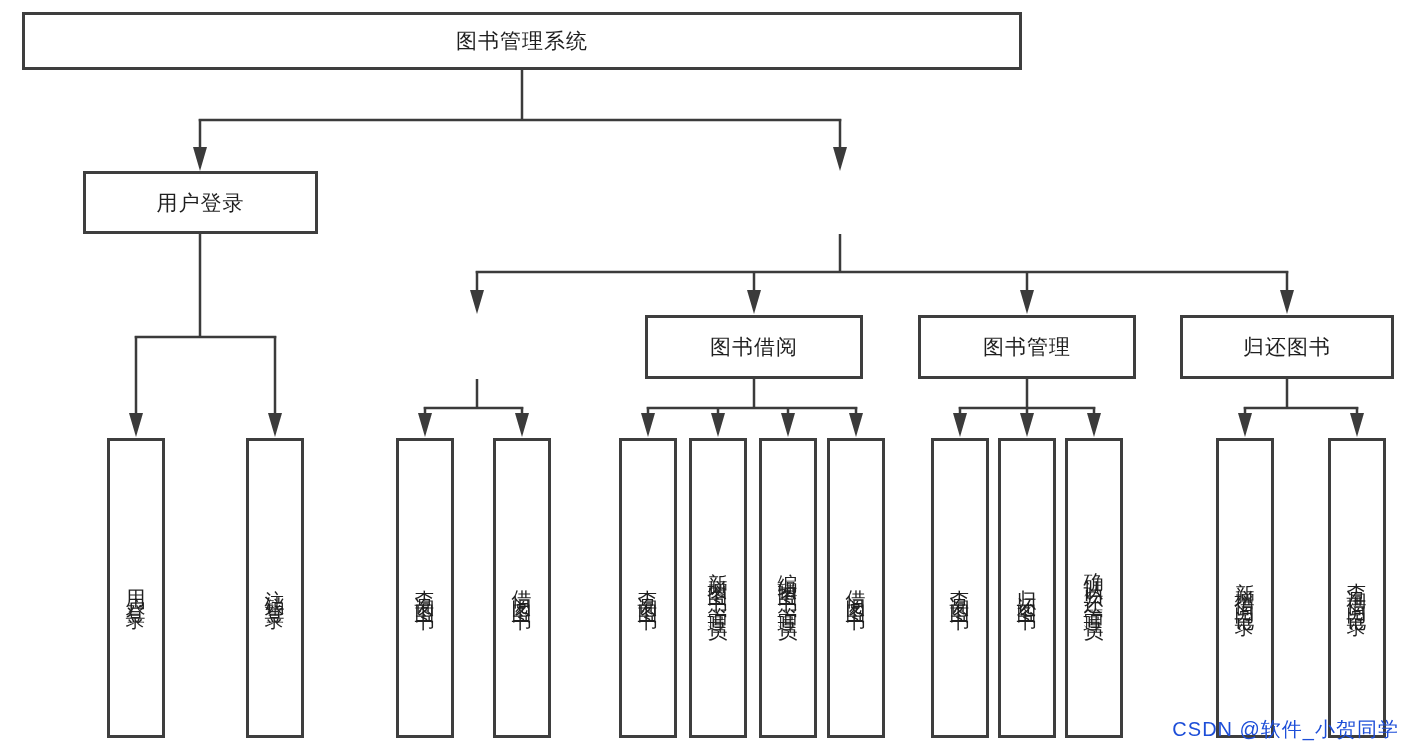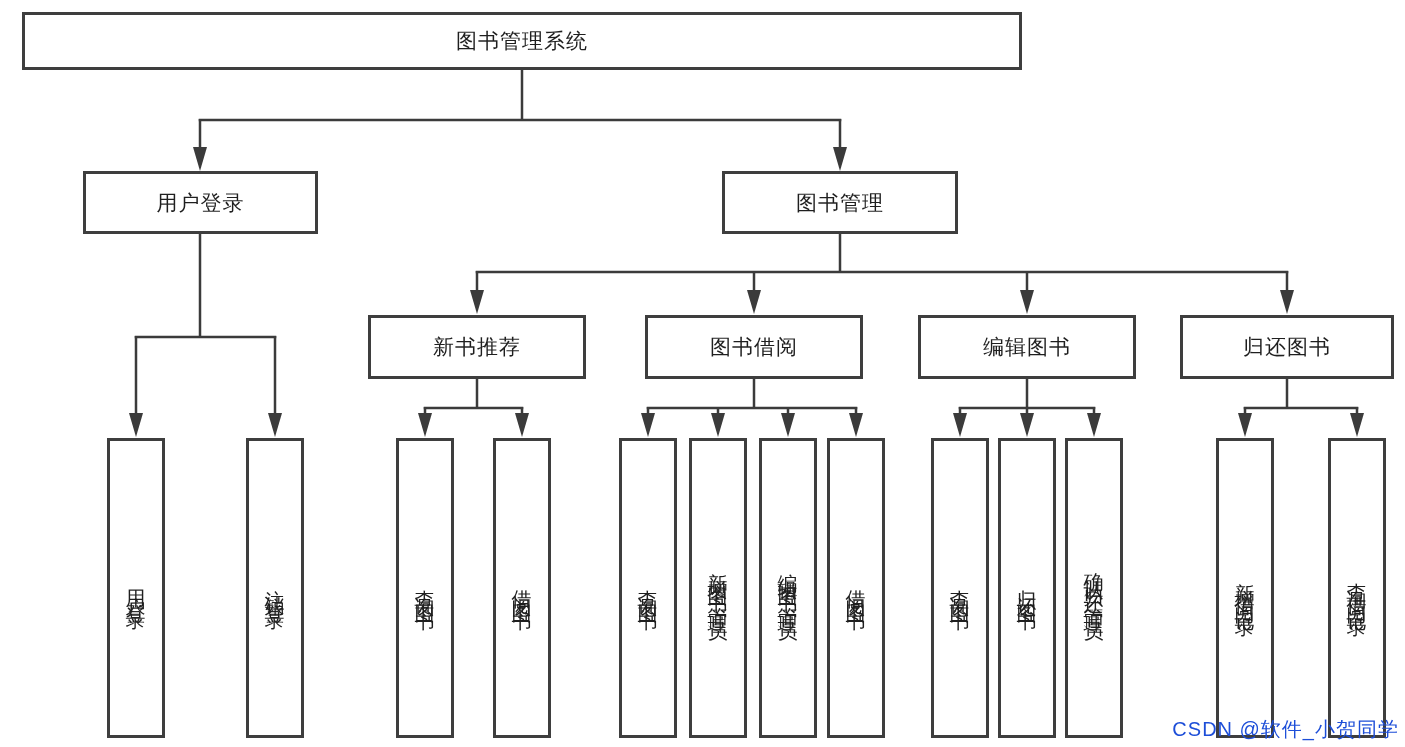--- a/index.html
+++ b/index.html
@@ -121,32 +121,26 @@
     </g>
   </svg>
 
   <div class="box box-h" style="left:22px; top:12px; width:1000px; height:58px;text-align:right;">
     <span>图书管理系统</span>
   </div>
 
   <div class="box box-h" style="left:83px; top:171px; width:235px; height:63px;">
     <span>用户登录</span>
   </div>
-  <div class="box box-h" style="left:722px; top:171px; width:236px; height:63px;">
-    <span>图书管理</span>
-  </div>
 
-  <div class="box box-h" style="left:368px; top:315px; width:218px; height:64px;">
-    <span>新书推荐</span>
-  </div>
   <div class="box box-h" style="left:645px; top:315px; width:218px; height:64px;">
     <span>图书借阅</span>
   </div>
   <div class="box box-h" style="left:918px; top:315px; width:218px; height:64px;">
-    <span>编辑图书</span>
+    <span>图书管理</span>
   </div>
   <div class="box box-h" style="left:1180px; top:315px; width:214px; height:64px;">
     <span>归还图书</span>
   </div>
 
   <div class="box box-v" style="left:107px; top:438px; width:58px; height:300px;">
     <span class="vtext">用户登录</span>
   </div>
   <div class="box box-v" style="left:246px; top:438px; width:58px; height:300px;">
     <span class="vtext">注销登录</span>

